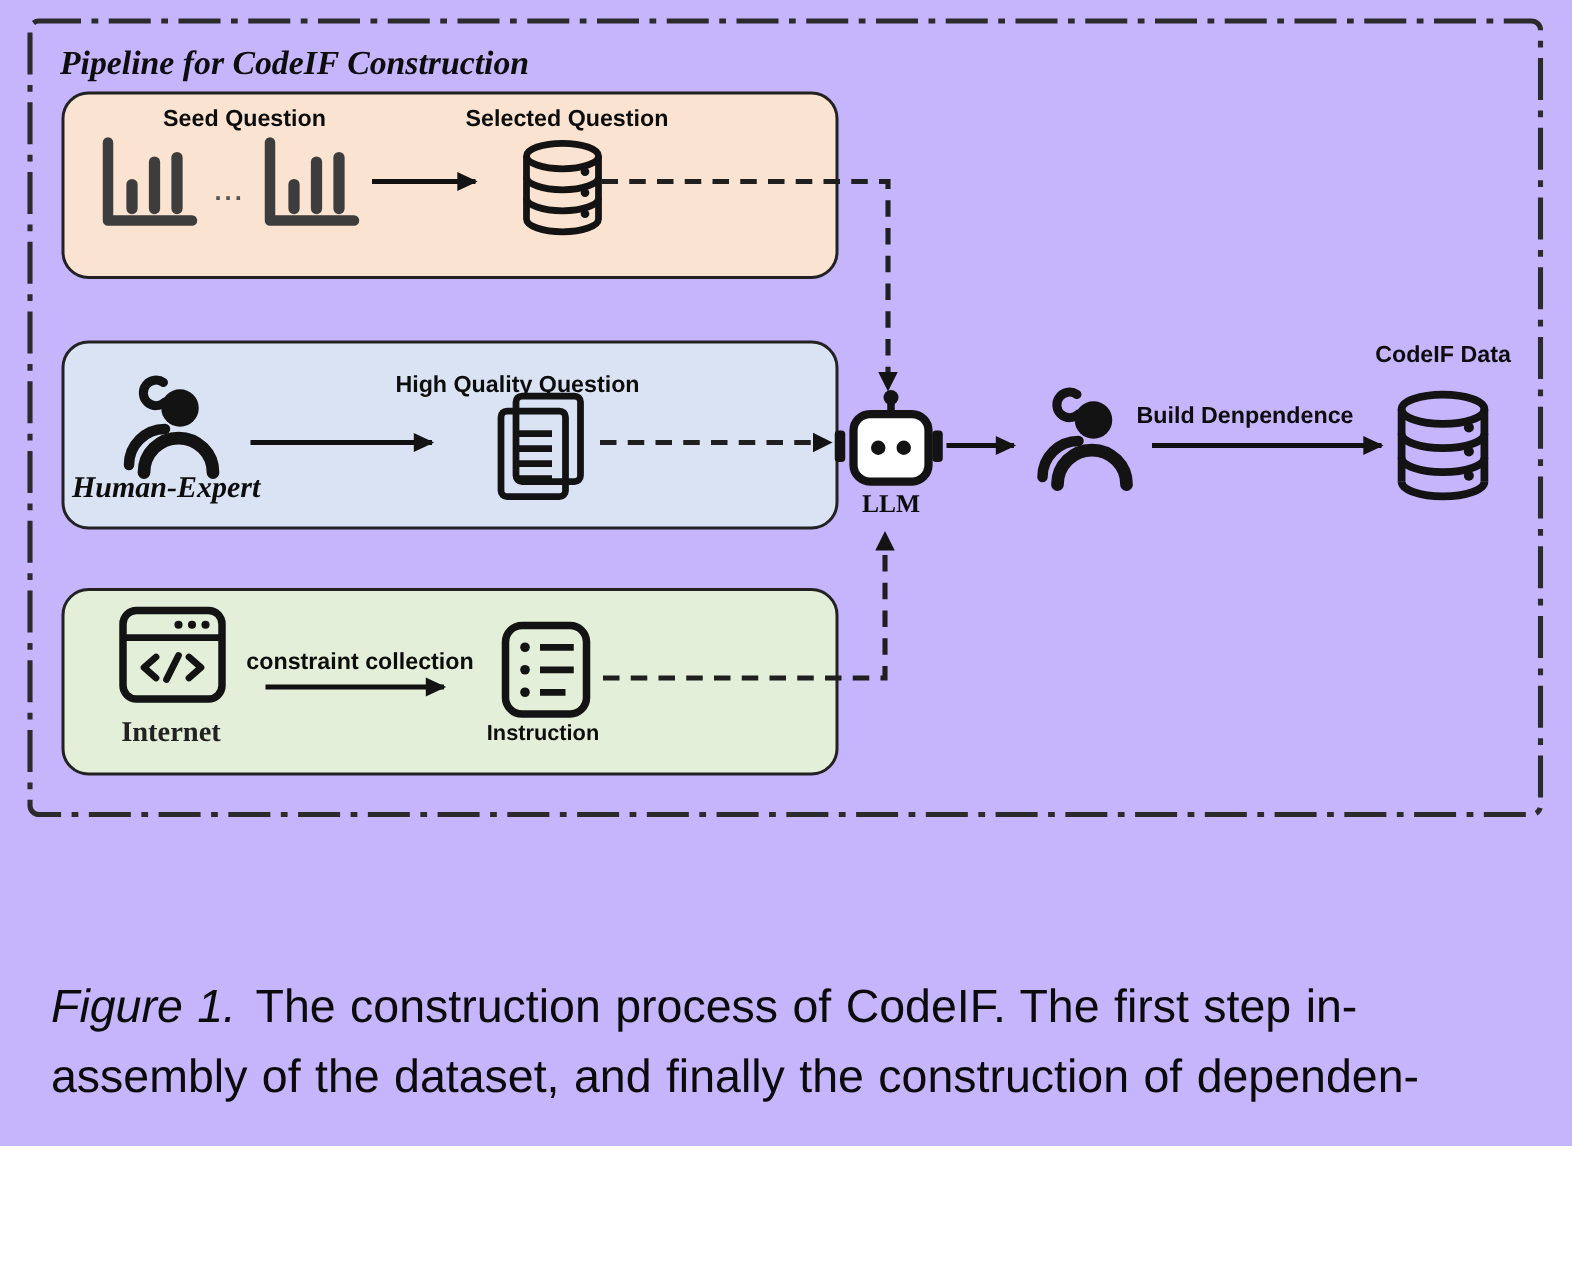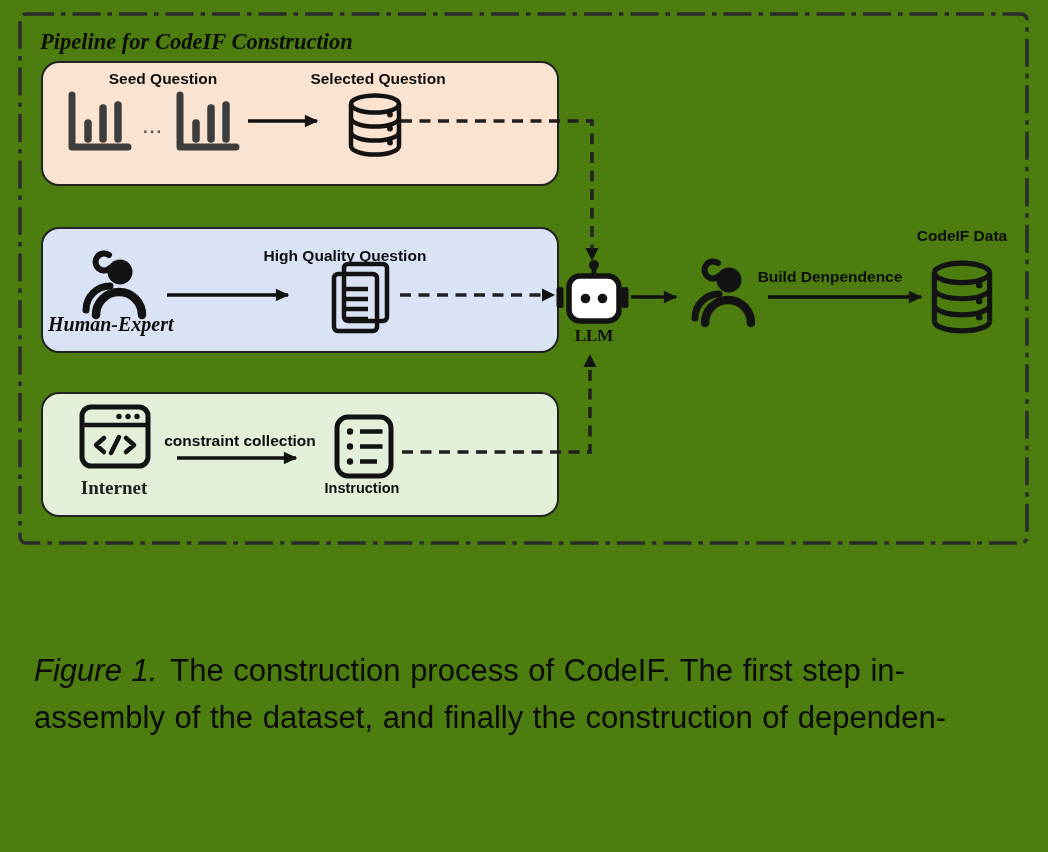--- a/index.html
+++ b/index.html
@@ -1,16 +1,16 @@
 <!DOCTYPE html>
 <html><head>
 <meta charset="utf-8">
 <style>
   html,body{margin:0;padding:0;background:#ffffff;}
-  .page{position:relative;width:1048px;height:852px;background:#4d7c0f;overflow:hidden;}
+  .page{position:relative;width:1048px;height:764px;background:#c4b5fd;overflow:hidden;}
   svg{display:block;}
   
   text{fill:#0d0d0d;}
   .lbl{font-family:"Liberation Sans",sans-serif;font-weight:bold;font-size:15.5px;text-anchor:middle;}
   .lbl-sm{font-family:"Liberation Sans",sans-serif;font-weight:bold;font-size:14.5px;text-anchor:middle;}
   .title-text{font-family:"Liberation Serif",serif;font-style:italic;font-weight:bold;font-size:22.5px;}
   .actor-bi{font-family:"Liberation Serif",serif;font-style:italic;font-weight:bold;font-size:20px;}
   .actor-serif{font-family:"Liberation Serif",serif;font-weight:bold;font-size:19px;text-anchor:middle;fill:#222;}
   .llm-text{font-family:"Liberation Serif",serif;font-weight:bold;font-size:17px;text-anchor:middle;}
   .dots-text{font-family:"Liberation Sans",sans-serif;font-weight:bold;font-size:17px;fill:#555;letter-spacing:2px;}

